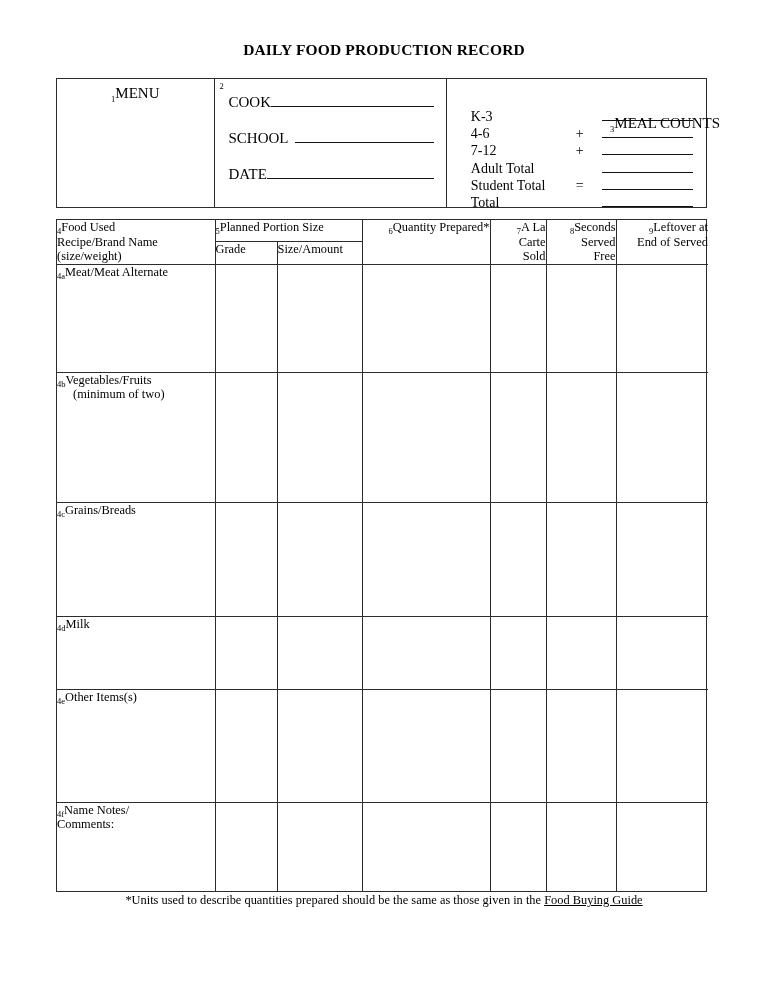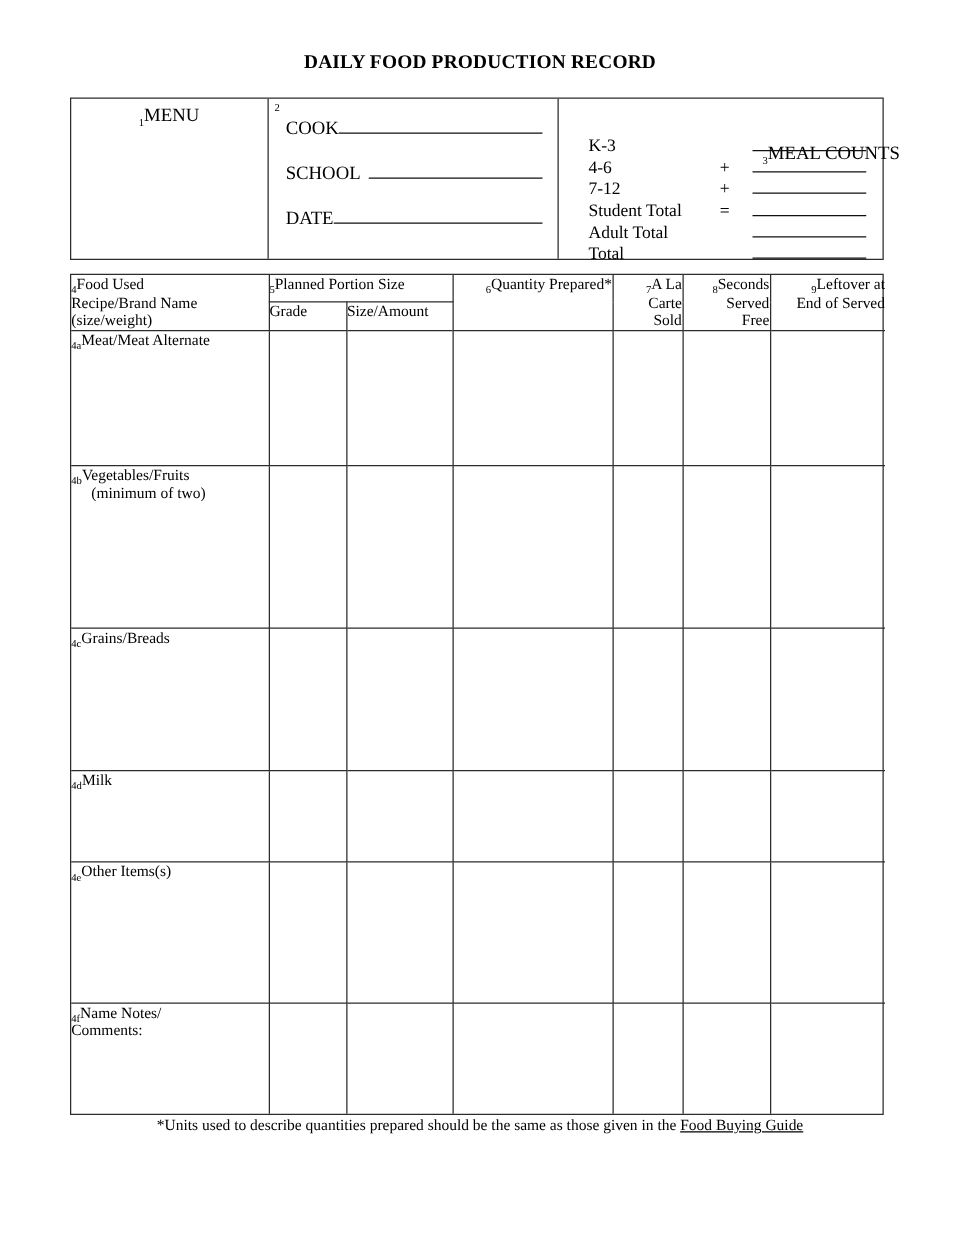--- a/index.html
+++ b/index.html
@@ -250,28 +250,28 @@
           <span class="rule"></span>
         </div>
 
         <div class="count-row">
           <span class="cname">7-12</span>
           <span class="op">+</span>
           <span class="rule"></span>
         </div>
 
         <div class="count-row">
+          <span class="cname">Adult Total</span>
+          <span class="op"></span>
+          <span class="rule"></span>
+        </div>
+
+        <div class="count-row">
           <span class="cname">Student Total</span>
           <span class="op">=</span>
-          <span class="rule"></span>
-        </div>
-
-        <div class="count-row">
-          <span class="cname">Adult Total</span>
-          <span class="op"></span>
           <span class="rule"></span>
         </div>
 
         <div class="count-row">
           <span class="cname">Total</span>
           <span class="op"></span>
           <span class="rule"></span>
         </div>
 
       </div>

